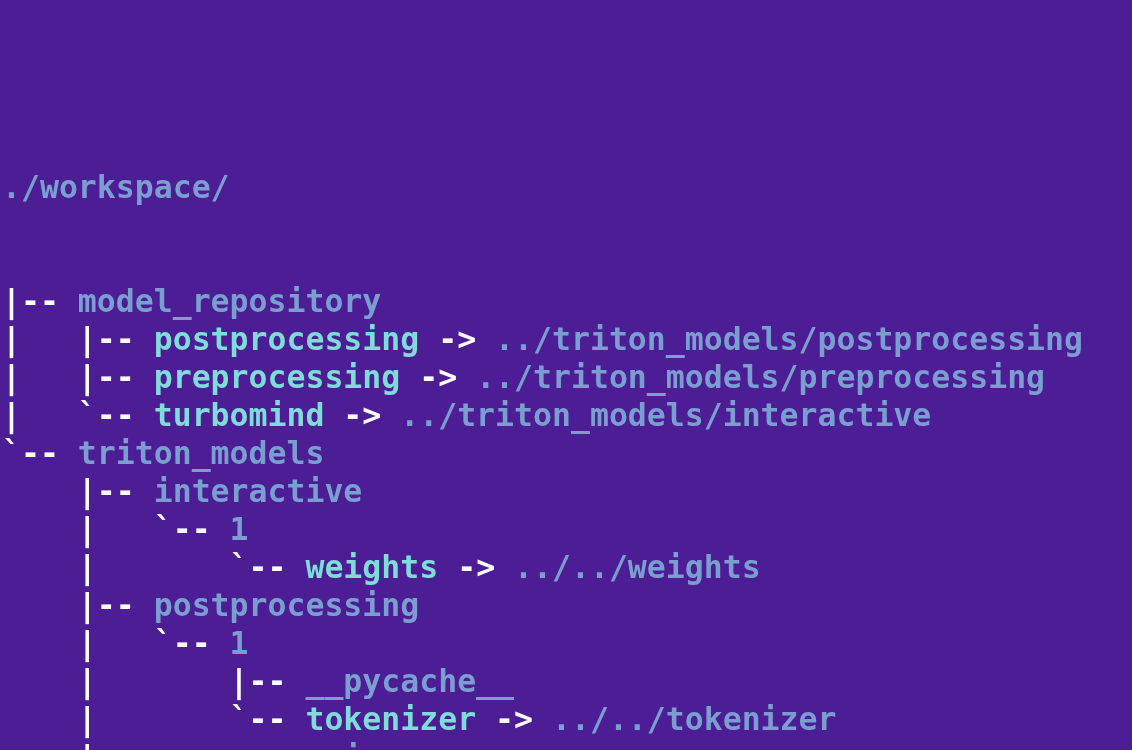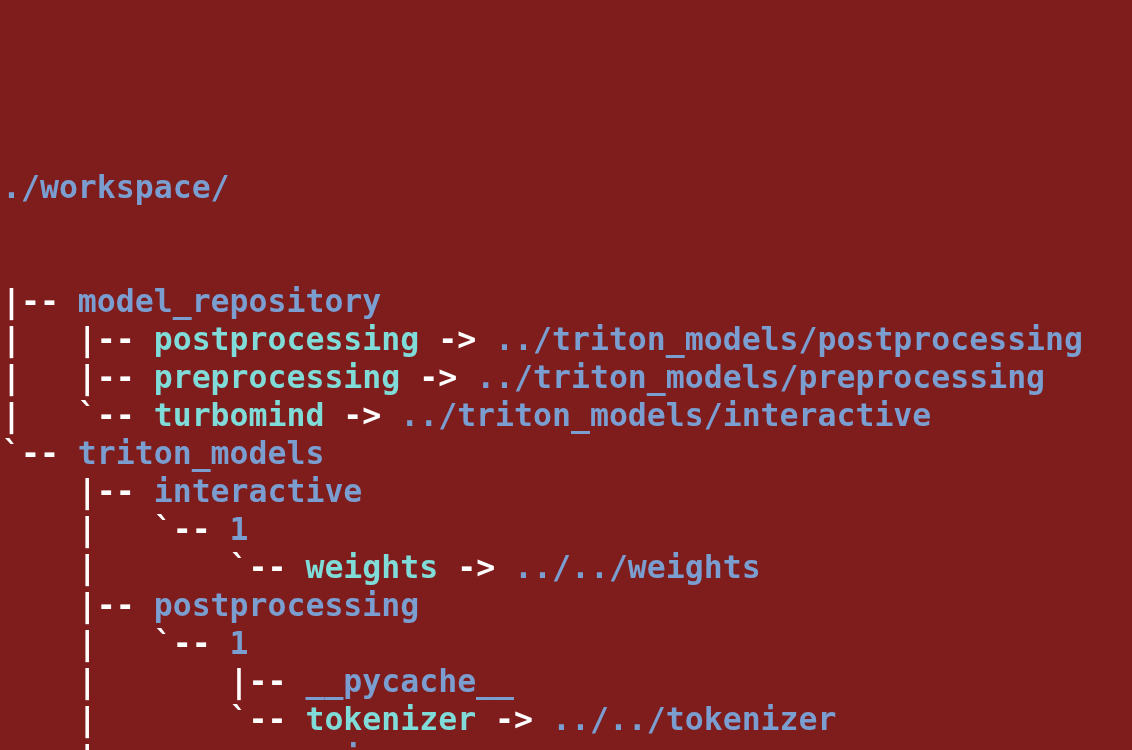--- a/index.html
+++ b/index.html
@@ -7,21 +7,21 @@
       padding: 0;
       background: #000000;
       width: 1132px;
       height: 750px;
       overflow: hidden;
     }
     .terminal {
       position: relative;
       width: 1132px;
       height: 750px;
-      background: #7f1d1d;
+      background: #4c1d95;
     }
     .lines {
       position: absolute;
       left: 2px;
       top: -22px;
       margin: 0;
       font-family: "DejaVu Sans Mono", "Liberation Mono", monospace;
       font-weight: bold;
       font-size: 31.5px;
       line-height: 38px;

